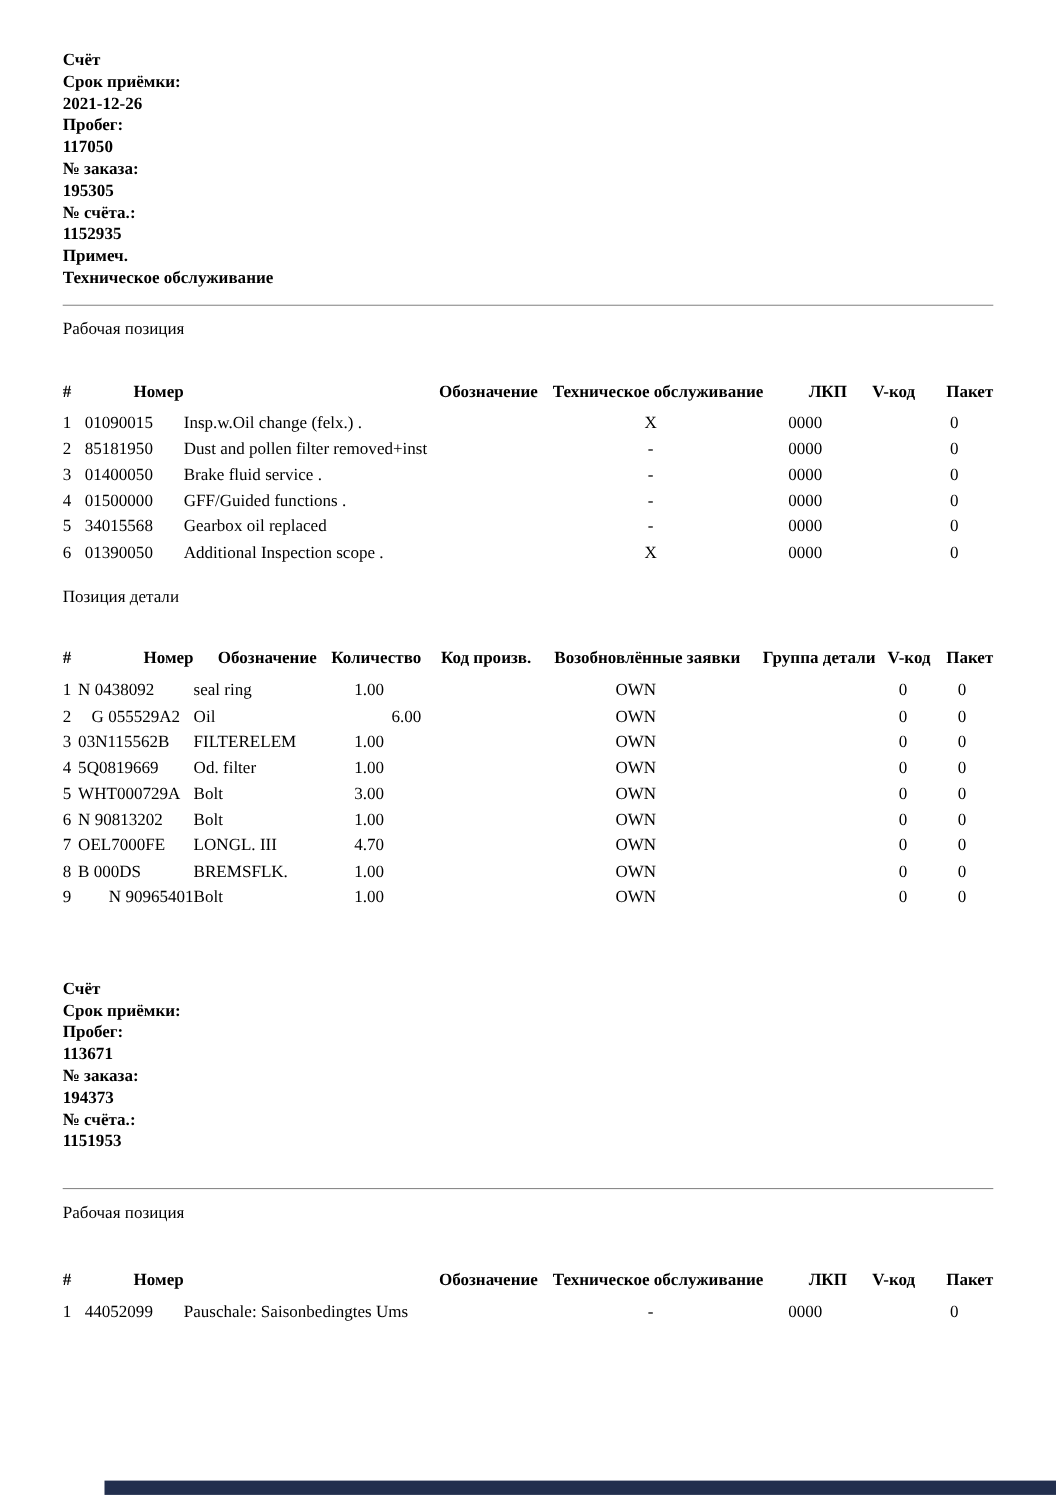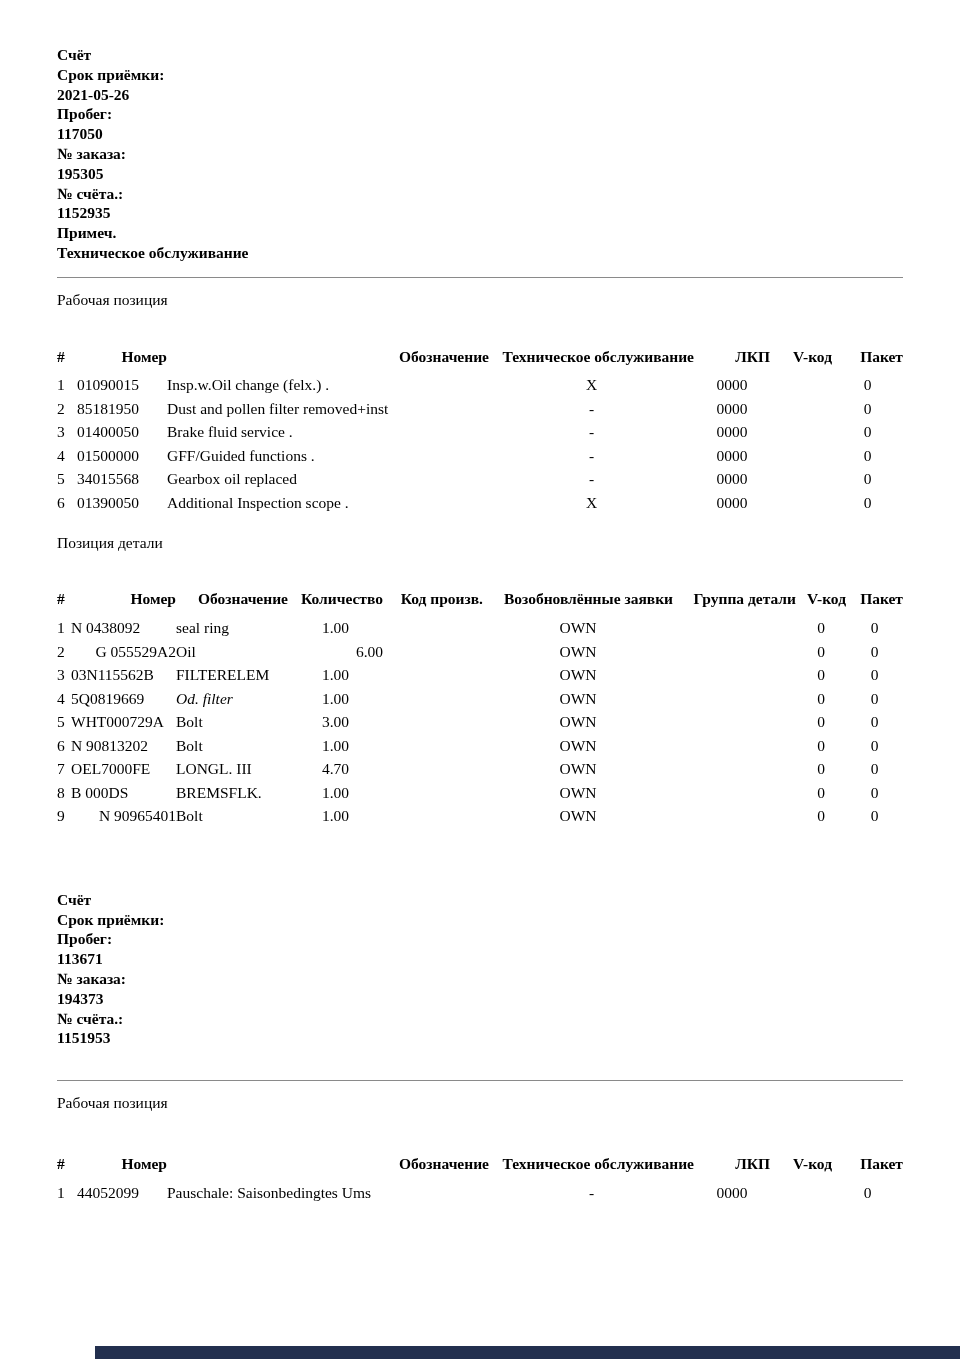--- a/index.html
+++ b/index.html
@@ -59,21 +59,21 @@
 </style>
 </head>
 <body>
 
 <div class="page">
 
   <div>
     <div class="line">Счёт</div>
 
     <div class="line">Срок приёмки:</div>
-    <div class="line">2021-05-26</div>
+    <div class="line">2021-12-26</div>
     <div class="line">Пробег:</div>
     <div class="line">117050</div>
     <div class="line">№ заказа:</div>
     <div class="line">195305</div>
     <div class="line">№ счёта.:</div>
     <div class="line">1152935</div>
     <div class="line">Примеч.</div>
     <div class="line">Техническое обслуживание</div>
 
     <hr class="rule">
@@ -193,21 +193,21 @@
             <td style="text-align: left;">seal ring</td>
             <td style="text-align: center;">1.00</td>
             <td style="text-align: center;"></td>
             <td style="text-align: center;">OWN</td>
             <td style="text-align: center;"></td>
             <td style="text-align: center;">0</td>
             <td style="text-align: center;">0</td>
           </tr>
           <tr>
             <td style="text-align: left;">2</td>
-            <td style="text-align: right;">G 055529A2</td>
+            <td style="text-align: center;">G 055529A2</td>
             <td style="text-align: left;">Oil</td>
             <td style="text-align: right;">6.00</td>
             <td style="text-align: center;"></td>
             <td style="text-align: center;">OWN</td>
             <td style="text-align: center;"></td>
             <td style="text-align: center;">0</td>
             <td style="text-align: center;">0</td>
           </tr>
           <tr>
             <td style="text-align: left;">3</td>
@@ -216,21 +216,21 @@
             <td style="text-align: center;">1.00</td>
             <td style="text-align: center;"></td>
             <td style="text-align: center;">OWN</td>
             <td style="text-align: center;"></td>
             <td style="text-align: center;">0</td>
             <td style="text-align: center;">0</td>
           </tr>
           <tr>
             <td style="text-align: left;">4</td>
             <td style="text-align: left;">5Q0819669</td>
-            <td style="text-align: left; font-style: italic;">Od. filter</td>
+            <td style="text-align: left;">Od. filter</td>
             <td style="text-align: center;">1.00</td>
             <td style="text-align: center;"></td>
             <td style="text-align: center;">OWN</td>
             <td style="text-align: center;"></td>
             <td style="text-align: center;">0</td>
             <td style="text-align: center;">0</td>
           </tr>
           <tr>
             <td style="text-align: left;">5</td>
             <td style="text-align: left;">WHT000729A</td>

